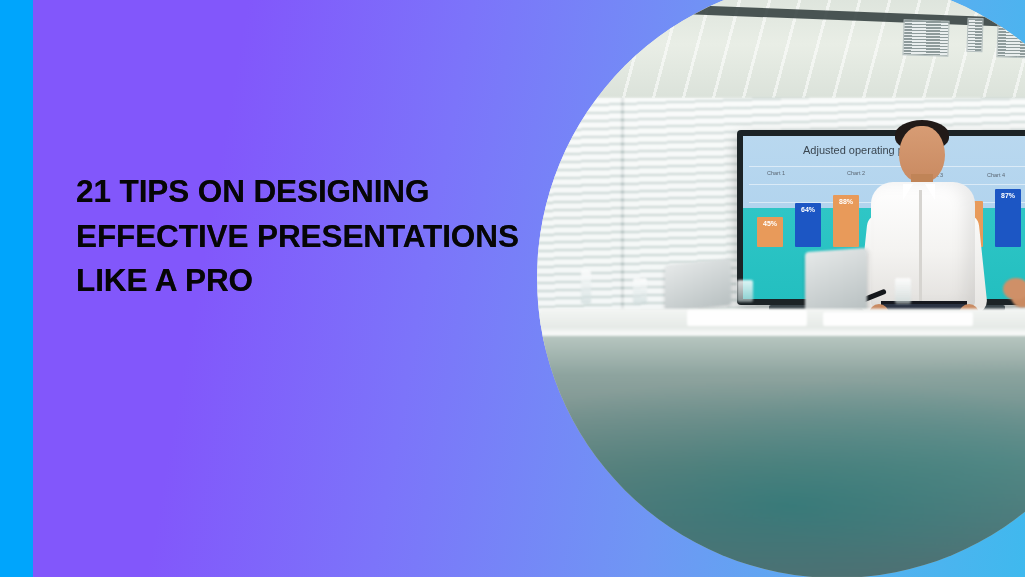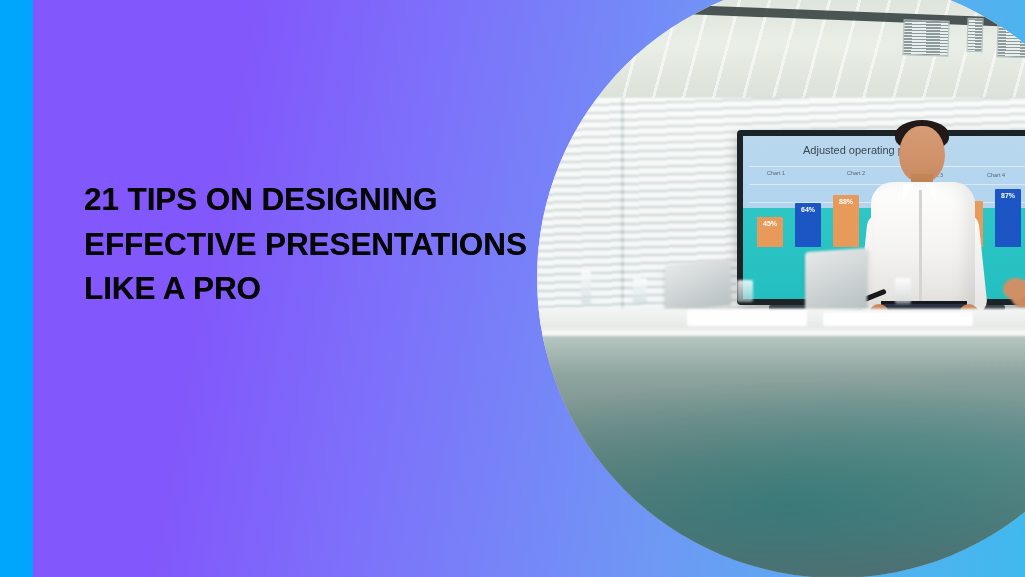--- a/index.html
+++ b/index.html
@@ -34,21 +34,21 @@
     position: absolute;
     left: 76px;
     top: 169px;
     width: 520px;
     color: #060606;
     font-size: 31.5px;
     font-weight: 700;
     line-height: 1.42;
     letter-spacing: -0.1px;
     text-transform: uppercase;
-    margin: 8px;
+    margin: 0;
     z-index: 5;
     text-shadow: 0 0 0.4px rgba(0,0,0,0.6);
   }
 
   
   .photo-mask {
     position: absolute;
     left: 537px;
     top: -22px;
     width: 600px;

